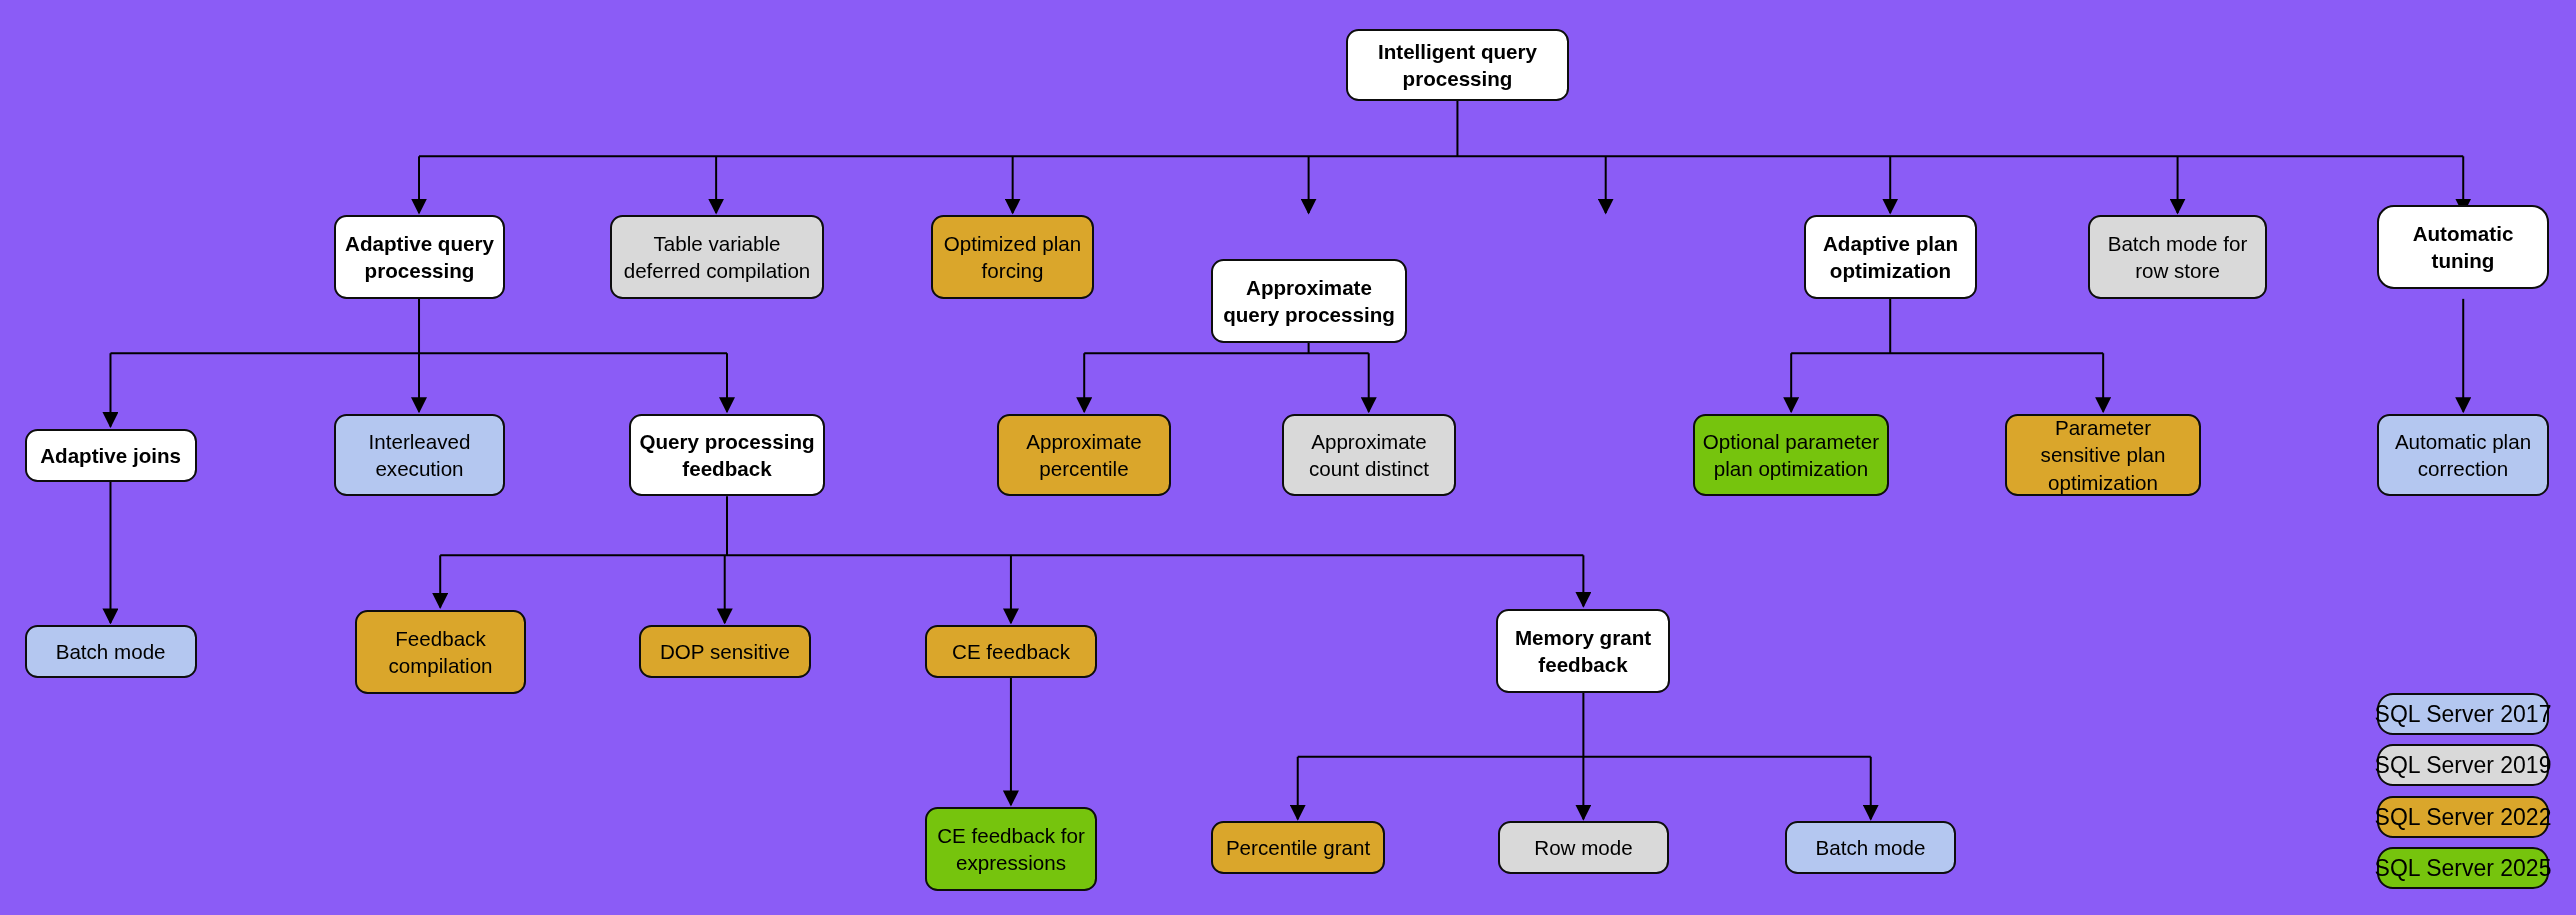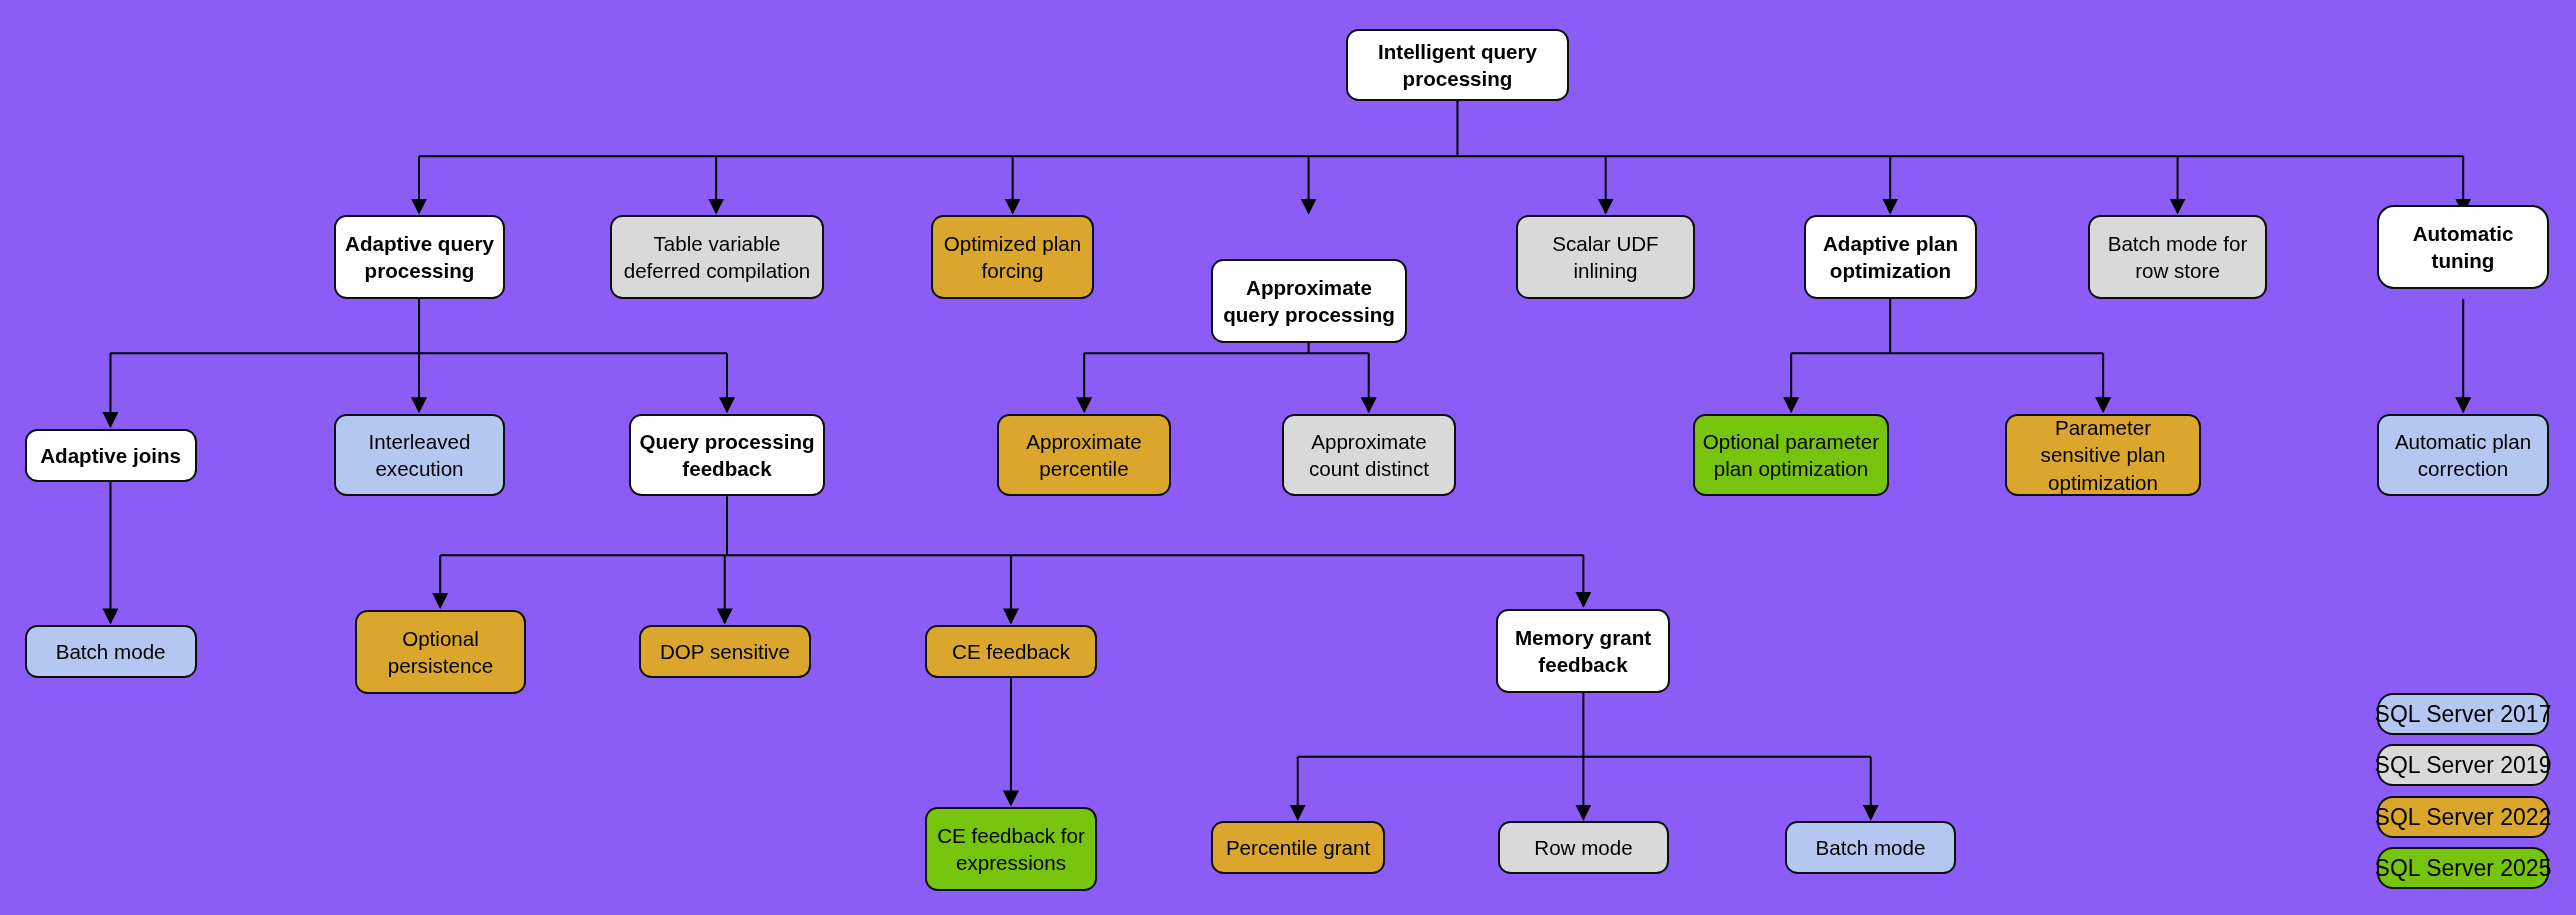--- a/index.html
+++ b/index.html
@@ -114,36 +114,35 @@
     <line x1="2766" y1="1322" x2="2766" y2="1431" marker-end="url(#arrow)"></line>
     <line x1="3268" y1="1322" x2="3268" y2="1431" marker-end="url(#arrow)"></line>
   </svg>
 
   <div class="node c-white" style="left:1346px; top:29px;  width:223px; height:72px;">Intelligent query processing</div>
 
   <div class="node c-white" style="left:334px;  top:215px; width:171px; height:84px;">Adaptive query processing</div>
   <div class="node c-gray" style="left:610px; top:215px; width:214px; height:84px;">Table variable deferred compilation</div>
   <div class="node c-gold" style="left:931px; top:215px; width:163px; height:84px;">Optimized plan forcing</div>
   <div class="node c-white" style="left:1211px; top:215px; width:196px; height:84px;margin-top:44px;">Approximate query processing</div>
-  <div class="node c-gray" style="left:1516px; top:215px; width:179px; height:84px;">Scalar UDF inlining</div>
   <div class="node c-white" style="left:1804px; top:215px; width:173px; height:84px;">Adaptive plan optimization</div>
   <div class="node c-gray" style="left:2088px; top:215px; width:179px; height:84px;">Batch mode for row store</div>
   <div class="node c-white" style="left:2377px; top:205px; width:172px; height:84px;border-radius:17px;">Automatic tuning</div>
 
   <div class="node c-white" style="left:24.6px;   top:429px; width:172px; height:53px;">Adaptive joins</div>
   <div class="node c-blue" style="left:334px;  top:414px; width:171px; height:82px;">Interleaved execution</div>
   <div class="node c-white" style="left:629px; top:414px; width:196px; height:82px;">Query processing feedback</div>
   <div class="node c-gold" style="left:997px; top:414px; width:174px; height:82px;">Approximate percentile</div>
   <div class="node c-gray" style="left:1282px; top:414px; width:174px; height:82px;">Approximate count distinct</div>
   <div class="node c-green" style="left:1693px; top:414px; width:196px; height:82px;">Optional parameter plan optimization</div>
   <div class="node c-gold" style="left:2005px; top:414px; width:196px; height:82px;">Parameter sensitive plan optimization</div>
   <div class="node c-blue" style="left:2377px; top:414px; width:172px; height:82px;">Automatic plan correction</div>
 
   <div class="node c-blue" style="left:24.6px;   top:625px; width:172px; height:53px;">Batch mode</div>
-  <div class="node c-gold" style="left:355px;  top:610px; width:171px; height:84px;">Optional persistence</div>
+  <div class="node c-gold" style="left:355px;  top:610px; width:171px; height:84px;">Feedback compilation</div>
   <div class="node c-gold" style="left:639px; top:625px; width:172px; height:53px;">DOP sensitive</div>
   <div class="node c-gold" style="left:925px; top:625px; width:172px; height:53px;">CE feedback</div>
   <div class="node c-white" style="left:1496px; top:609px; width:174px; height:84px;">Memory grant feedback</div>
 
   <div class="node c-green" style="left:925px; top:807px; width:172px; height:84px;">CE feedback for expressions</div>
   <div class="node c-gold" style="left:1211px; top:821px; width:174px; height:53px;">Percentile grant</div>
   <div class="node c-gray" style="left:1498px; top:821px; width:171px; height:53px;text-align:right;">Row mode</div>
   <div class="node c-blue" style="left:1785px; top:821px; width:171px; height:53px;">Batch mode</div>
 
   <div>

